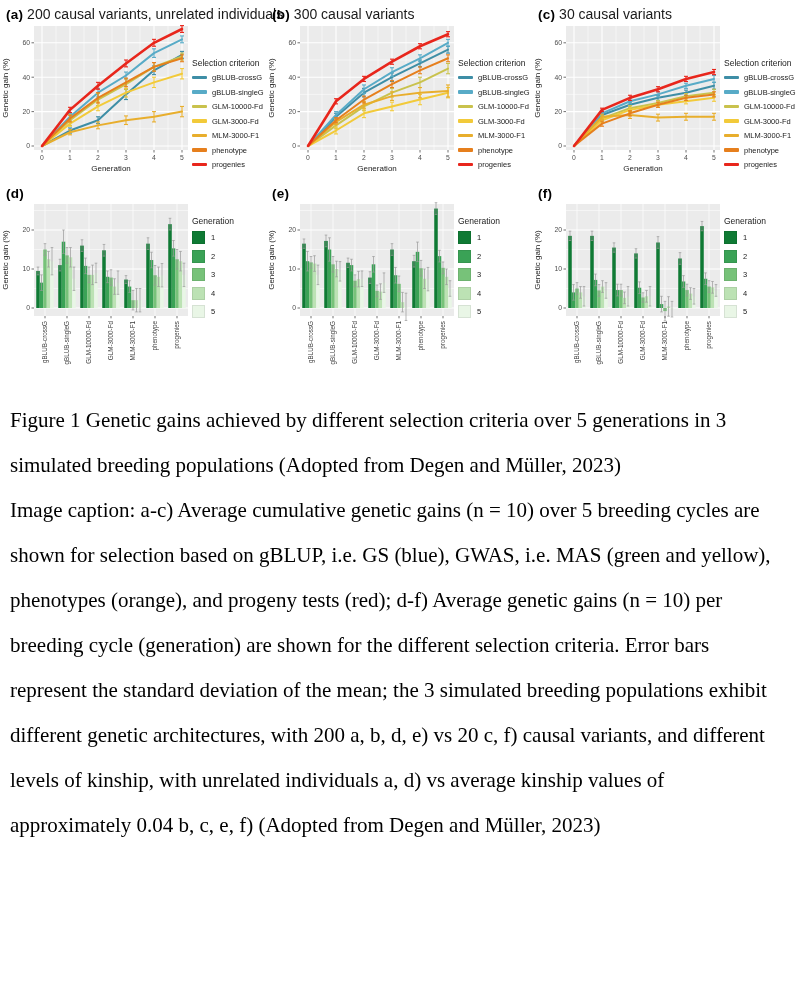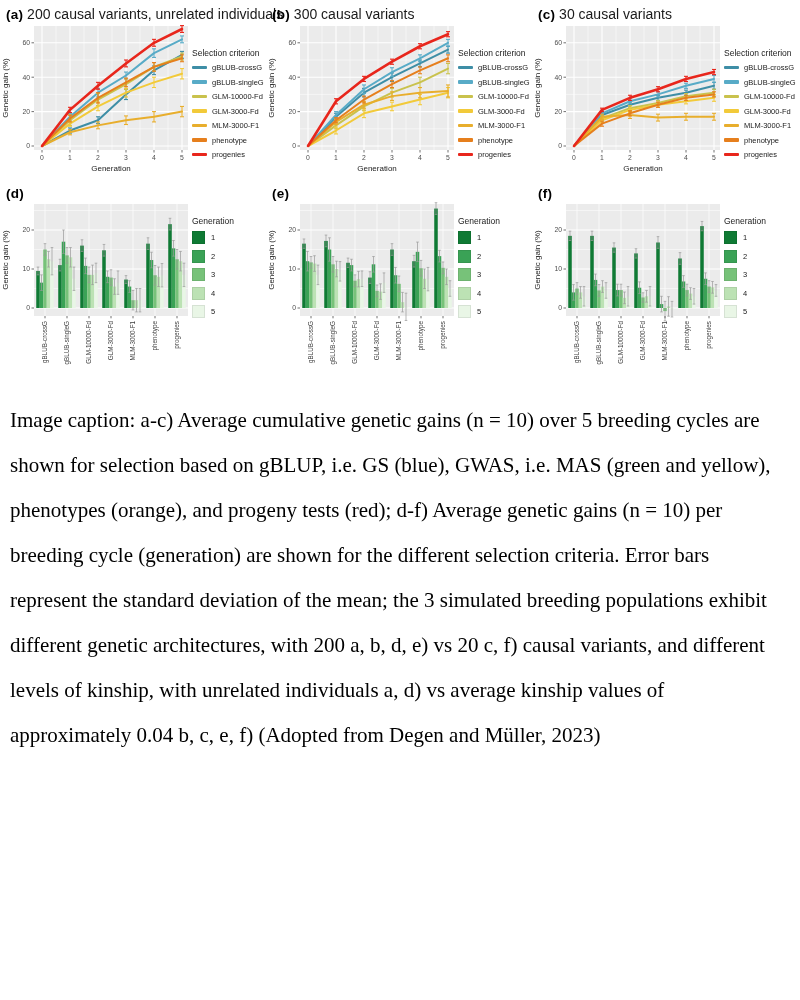--- a/index.html
+++ b/index.html
@@ -9,21 +9,21 @@
   }
   .figure{padding-top:2px}
   .row{display:flex}
   .panel{width:266px;flex:0 0 266px}
   .phead{display:flex;align-items:baseline;height:16px;padding:4px 0 0 6px;white-space:nowrap}
   .plabel{font-weight:bold;font-size:13.5px;letter-spacing:.2px}
   .ptitle{font-size:14px;color:#1a1a1a;margin-left:4px}
   .pbody{display:flex;align-items:flex-start}
   .chart{flex:0 0 192px}
   .legend{flex:0 0 70px;padding-left:0}
-  .legend.lineleg{margin-top:26px}
+  .legend.lineleg{margin-top:36px}
   .legend.barleg{margin-top:14px}
   .legend-title{font-size:8.5px;color:#1a1a1a;margin-bottom:5px;white-space:nowrap}
   .legend-item{display:flex;align-items:center;margin:0 0 5.5px 0}
   .sw{width:15px;height:3.5px;border-radius:1px;margin-right:5px;flex:0 0 15px}
   .swsq{width:11px;height:11px;margin-right:6px;flex:0 0 11px;border:0.5px solid rgba(0,0,0,.08)}
   .lbl{font-size:7.5px;color:#1a1a1a;white-space:nowrap}
   .caption{
     font-family:"Liberation Serif",serif;font-size:21px;line-height:45px;
     color:#000;padding:6px 14px 0 10px;text-align:left;
   }
@@ -1255,14 +1255,15 @@
               </div>
             </div>
         </div>
       </div>
     </div>
   </div>
 
 </div>
 
 <div class="caption">
+  <p>Figure 1 Genetic gains achieved by different selection criteria over 5 generations in 3 simulated breeding populations (Adopted from Degen and Müller, 2023)</p>
   <p>Image caption: a-c) Average cumulative genetic gains (n = 10) over 5 breeding cycles are shown for selection based on gBLUP, i.e. GS (blue), GWAS, i.e. MAS (green and yellow), phenotypes (orange), and progeny tests (red); d-f) Average genetic gains (n = 10) per breeding cycle (generation) are shown for the different selection criteria. Error bars represent the standard deviation of the mean; the 3 simulated breeding populations exhibit different genetic architectures, with 200 a, b, d, e) vs 20 c, f) causal variants, and different levels of kinship, with unrelated individuals a, d) vs average kinship values of approximately 0.04 b, c, e, f) (Adopted from Degen and Müller, 2023)</p>
 </div>
 
 </body></html>

